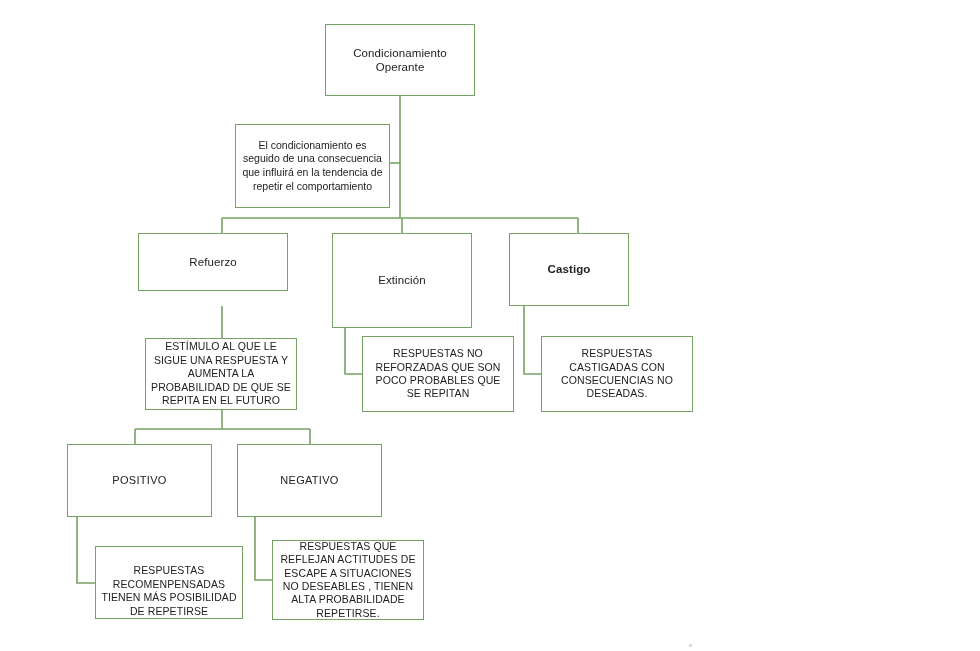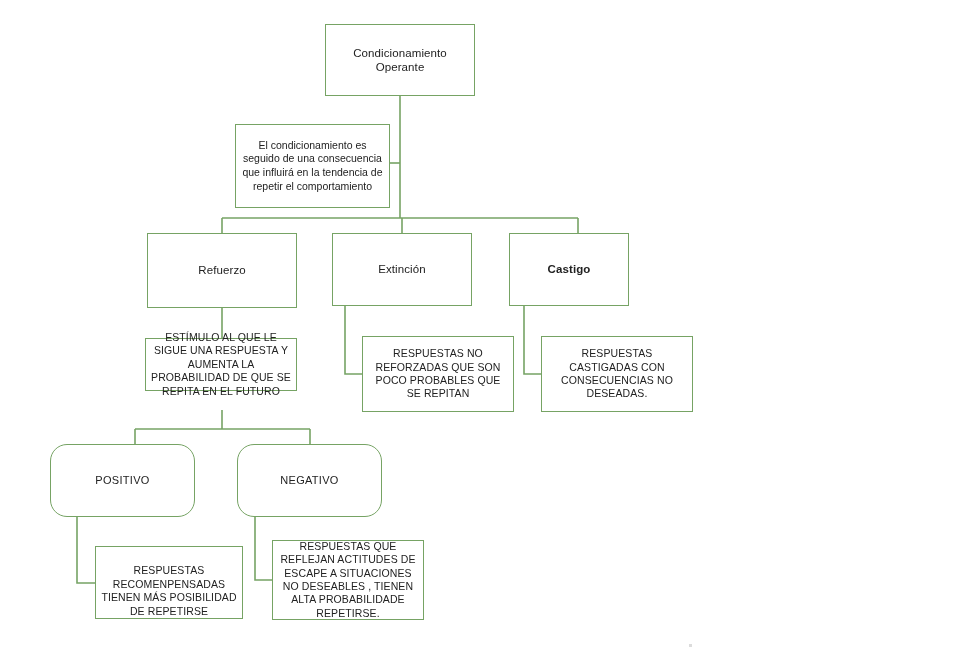--- a/index.html
+++ b/index.html
@@ -111,49 +111,49 @@
   </svg>
 
   <div class="node t-title" style="left: 325px; top: 24px; width: 150px; height: 72px; border-color: rgb(118, 163, 100);">
     <span class="node-label">Condicionamiento Operante</span>
   </div>
 
   <div class="node t-para" style="left: 235px; top: 124px; width: 155px; height: 84px; border-color: rgb(118, 163, 100);">
     <span class="node-label">El condicionamiento es seguido de una consecuencia que influirá en la tendencia de repetir el comportamiento</span>
   </div>
 
-  <div class="node t-title" style="left: 147px; top: 233px; width: 150px; height: 75px; border-color: rgb(118, 163, 100);">
+  <div class="node t-title" style="left: 138px; top: 233px; width: 150px; height: 58px; border-color: rgb(118, 163, 100);">
     <span class="node-label">Refuerzo</span>
   </div>
 
-  <div class="node t-title" style="left: 332px; top: 233px; width: 140px; height: 73px; border-color: rgb(118, 163, 100);">
+  <div class="node t-title" style="left: 332px; top: 233px; width: 140px; height: 95px; border-color: rgb(118, 163, 100);">
     <span class="node-label">Extinción</span>
   </div>
 
   <div class="node t-title" style="left: 509px; top: 233px; width: 120px; height: 73px; border-color: rgb(118, 163, 100); font-weight: bold;">
     <span class="node-label">Castigo</span>
   </div>
 
-  <div class="node t-caps" style="left: 145px; top: 338px; width: 152px; height: 53px; border-color: rgb(118, 163, 100);">
+  <div class="node t-caps" style="left: 145px; top: 338px; width: 152px; height: 72px; border-color: rgb(118, 163, 100);">
     <span class="node-label">ESTÍMULO AL QUE LE SIGUE UNA RESPUESTA Y AUMENTA LA PROBABILIDAD DE QUE SE REPITA EN EL FUTURO</span>
   </div>
 
   <div class="node t-caps" style="left: 362px; top: 336px; width: 152px; height: 76px; border-color: rgb(118, 163, 100);">
     <span class="node-label">RESPUESTAS NO REFORZADAS QUE SON POCO PROBABLES QUE SE REPITAN</span>
   </div>
 
   <div class="node t-caps" style="left: 541px; top: 336px; width: 152px; height: 76px; border-color: rgb(118, 163, 100);">
     <span class="node-label">RESPUESTAS  CASTIGADAS CON CONSECUENCIAS NO DESEADAS.</span>
   </div>
 
-  <div class="node t-word" style="left: 50px; top: 444px; width: 145px; height: 73px; border-color: rgb(118, 163, 100); border-radius: 17px;">
+  <div class="node t-word" style="left: 67px; top: 444px; width: 145px; height: 73px; border-color: rgb(118, 163, 100);">
     <span class="node-label">POSITIVO</span>
   </div>
 
-  <div class="node t-word" style="left: 237px; top: 444px; width: 145px; height: 73px; border-color: rgb(118, 163, 100); border-radius: 17px;">
+  <div class="node t-word" style="left: 237px; top: 444px; width: 145px; height: 73px; border-color: rgb(118, 163, 100);">
     <span class="node-label">NEGATIVO</span>
   </div>
 
   <div class="node t-caps" style="left: 95px; top: 546px; width: 148px; height: 73px; border-color: rgb(118, 163, 100); align-items: flex-end;">
     <span class="node-label">RESPUESTAS RECOMENPENSADAS TIENEN MÁS POSIBILIDAD DE REPETIRSE</span>
   </div>
 
   <div class="node t-caps" style="left: 272px; top: 540px; width: 152px; height: 80px; border-color: rgb(118, 163, 100);">
     <span class="node-label">RESPUESTAS QUE REFLEJAN ACTITUDES DE ESCAPE A SITUACIONES NO DESEABLES , TIENEN ALTA PROBABILIDADE REPETIRSE.</span>
   </div>

